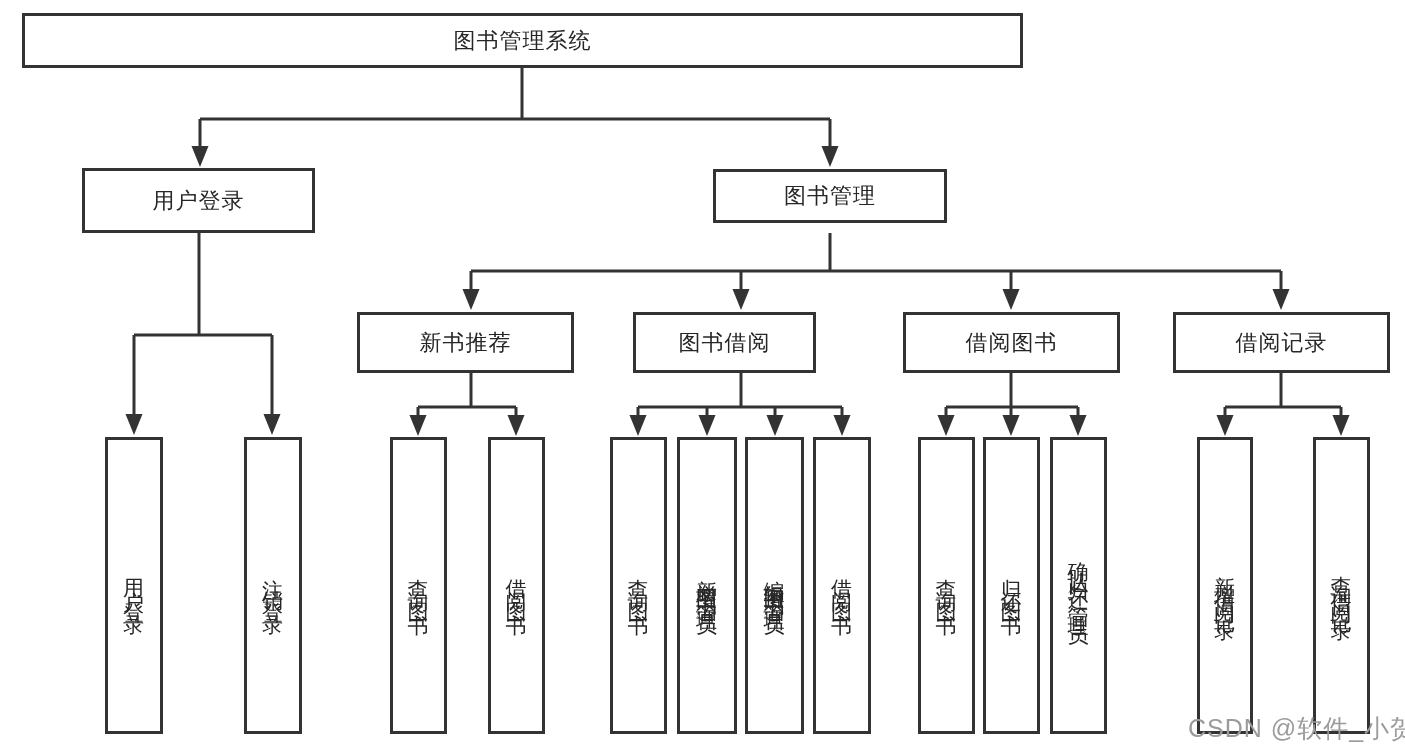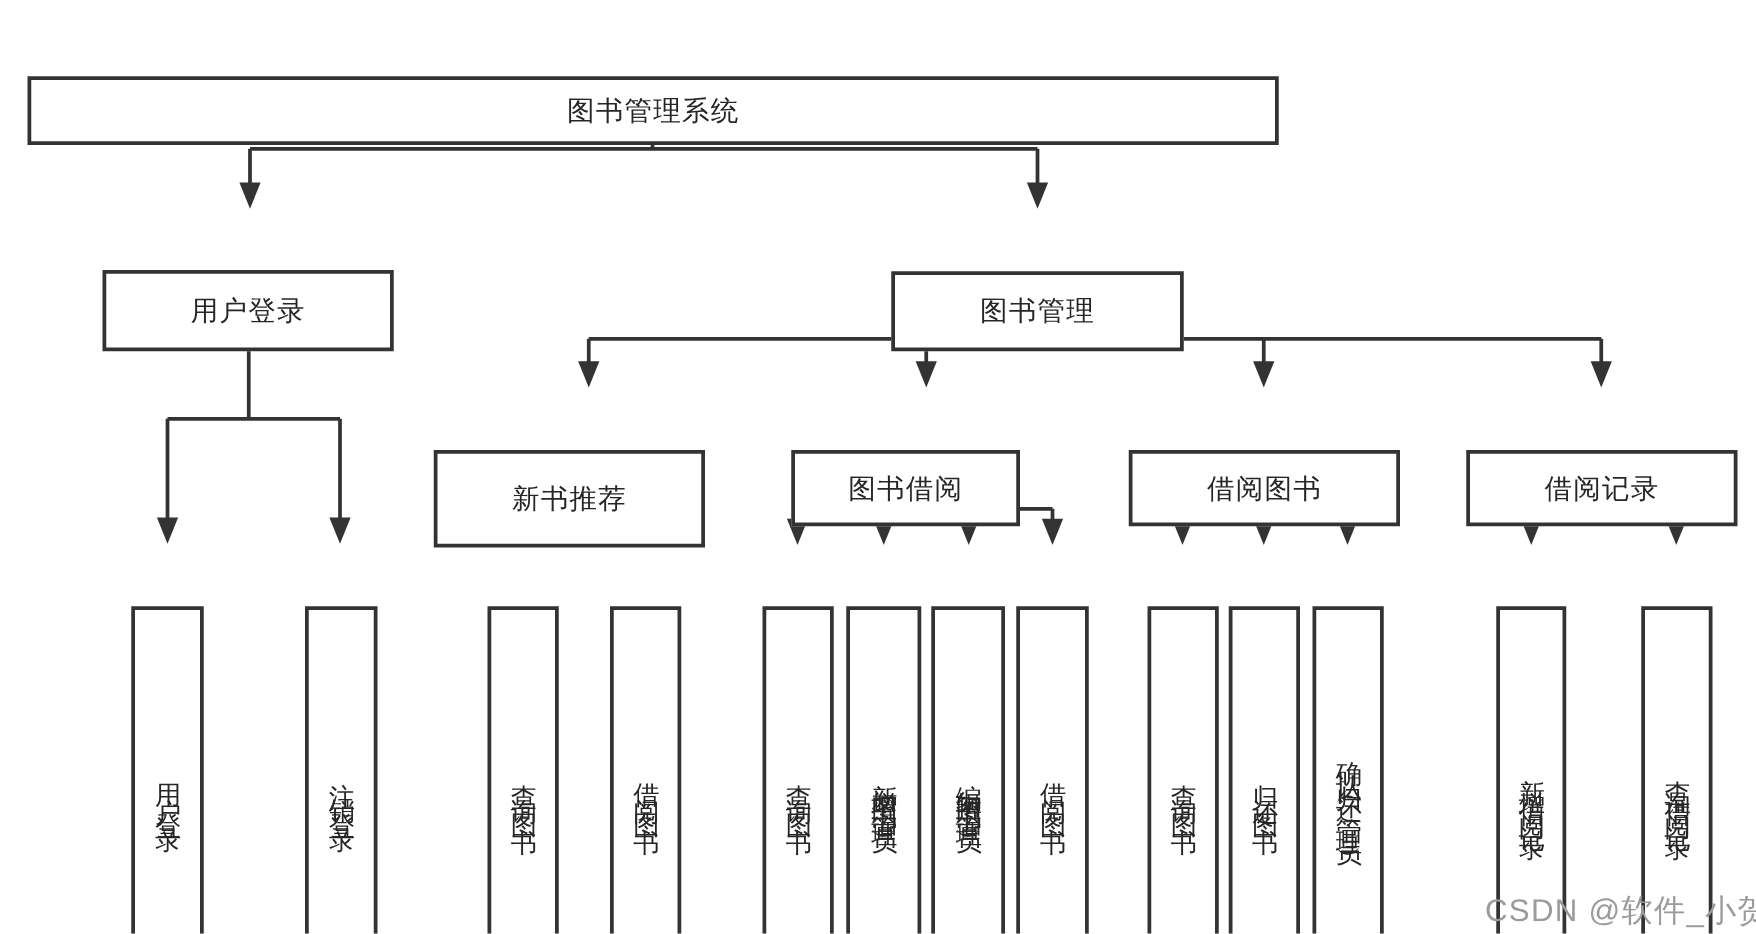--- a/index.html
+++ b/index.html
@@ -27,21 +27,20 @@
     position: absolute;
     background: var(--background);
     border: 3px solid var(--line);
     display: flex;
     align-items: center;
     justify-content: center;
     color: var(--text);
     font-size: 22px;
     letter-spacing: 1px;
     z-index: 2;
-    margin-top: 48px;
   }
   .node.leaf { z-index: 2; }
   .vtext {
     writing-mode: vertical-rl;
     text-orientation: mixed;
     font-size: 21px;
     letter-spacing: 12px;
     line-height: 1;
     white-space: nowrap;
   }
@@ -129,25 +128,25 @@
     </g>
   </svg>
 
   <div class="node" style="left:22px; top:13px; width:1001px; height:55px">
     <span>图书管理系统</span>
   </div>
 
   <div class="node" style="left:82px; top:168px; width:233px; height:65px">
     <span>用户登录</span>
   </div>
-  <div class="node" style="left:713px; top:169px; width:234px; height:64px">
+  <div class="node" style="left:713px; top:169px; width:234px; height:54px">
     <span>图书管理</span>
   </div>
 
-  <div class="node" style="left:347px; top:312px; width:217px; height:78px">
+  <div class="node" style="left:357px; top:312px; width:217px; height:61px">
     <span>新书推荐</span>
   </div>
   <div class="node" style="left:633px; top:312px; width:183px; height:61px">
     <span>图书借阅</span>
   </div>
   <div class="node" style="left:903px; top:312px; width:217px; height:61px">
     <span>借阅图书</span>
   </div>
   <div class="node" style="left:1173px; top:312px; width:217px; height:61px">
     <span>借阅记录</span>

